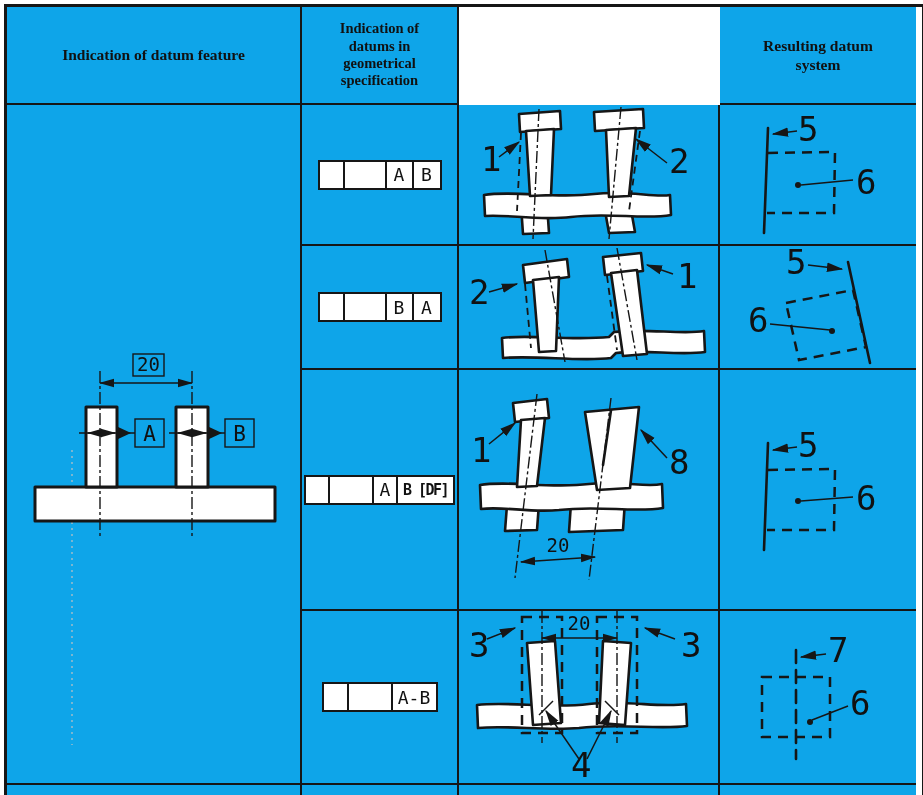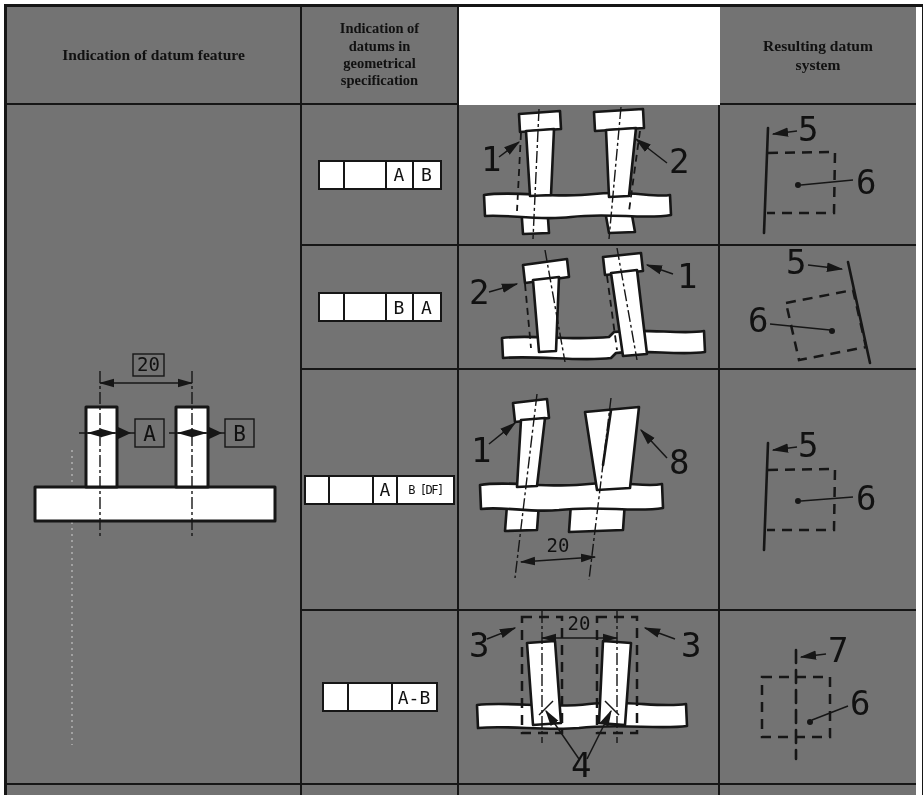--- a/index.html
+++ b/index.html
@@ -3,34 +3,34 @@
 <meta charset="utf-8">
 <style>
   html,body{margin:0;padding:0;background:#fff;}
   body{width:923px;height:795px;overflow:hidden;position:relative;
        font-family:"Liberation Serif",serif;color:#111;}
   .tbl{position:absolute;left:4px;top:4px;width:915px;border:3px solid #161616;
        display:grid;box-sizing:content-box;
        grid-template-columns:295px 157px 261px 196px;
        grid-template-rows:98px 141px 124px 241px 174px 22px;}
   .c{border-right:2px solid #161616;border-bottom:2px solid #161616;
-     box-sizing:border-box;position:relative;overflow:hidden;background:#737373;}
+     box-sizing:border-box;position:relative;overflow:hidden;background:#0ea5e9;}
   .c.last{border-right:none;}
   .c.stub{border-bottom:none;}
   .hdr{display:flex;align-items:center;justify-content:center;text-align:center;
        font-weight:bold;font-size:15.5px;line-height:1.25;padding:2px 0;}
   .hdr.small{font-size:14.5px;line-height:1.2;padding:2px 14px;}
   .merged{grid-column:1;grid-row:2/6;}
   .framecell{display:flex;align-items:center;justify-content:center;}
   .fcf{display:flex;border:2px solid #161616;height:26px;background:#fff;}
   .fcf .fc{border-right:2px solid #161616;height:100%;display:flex;
            align-items:center;justify-content:center;
            font-family:"DejaVu Sans Mono",monospace;font-size:18px;}
   .fcf .fc:last-child{border-right:none;}
-  .fcf .fc.tight{font-size:12px;letter-spacing:-1.5px;}
+  .fcf .fc.tight{font-size:15px;letter-spacing:-1.5px;font-weight:bold;}
   svg{display:block;}
   svg text{fill:#111;font-family:"DejaVu Sans Mono",monospace;}
   .num{font-size:34px;}
   .dimtxt{font-size:19px;}
   .boxtxt{font-size:21px;}
   .thick{stroke:#161616;stroke-width:3;fill:#fff;stroke-linejoin:round;}
   .sketch{stroke:#161616;stroke-width:2.6;fill:#fff;stroke-linejoin:round;stroke-linecap:round;}
   .axis{stroke:#161616;stroke-width:1.4;fill:none;stroke-dasharray:12 3 3 3;}
   .dashz{stroke:#161616;stroke-width:2.5;fill:none;stroke-dasharray:10 7;}
   .dashhint{stroke:#161616;stroke-width:1.8;fill:none;stroke-dasharray:7 5;}

